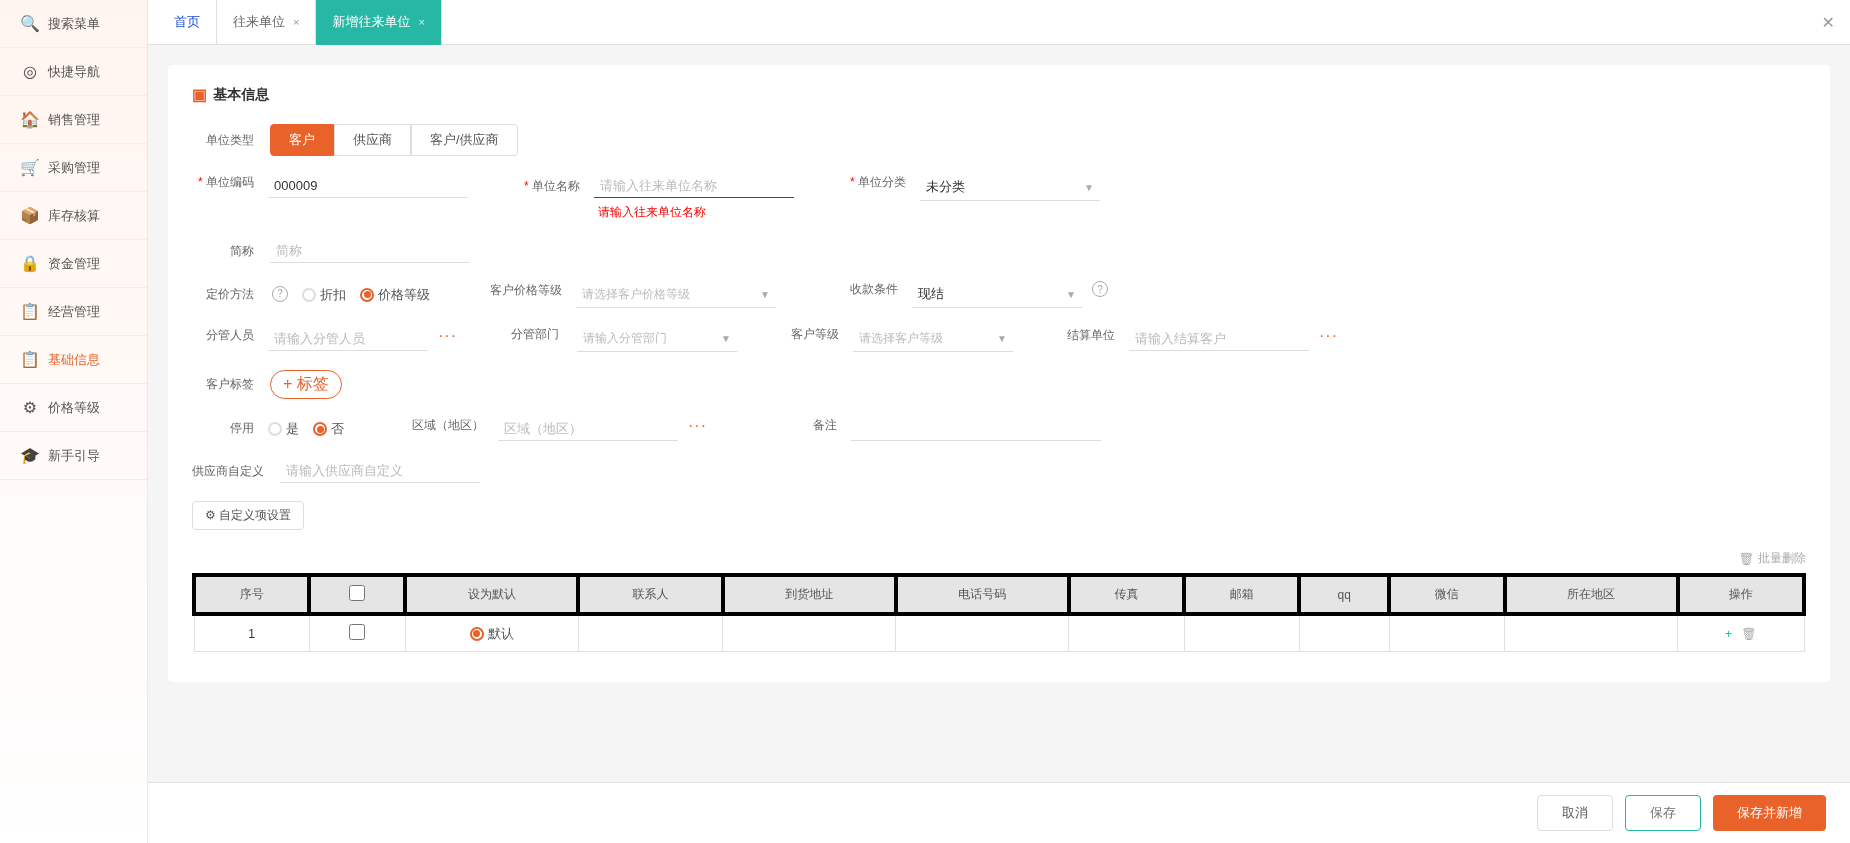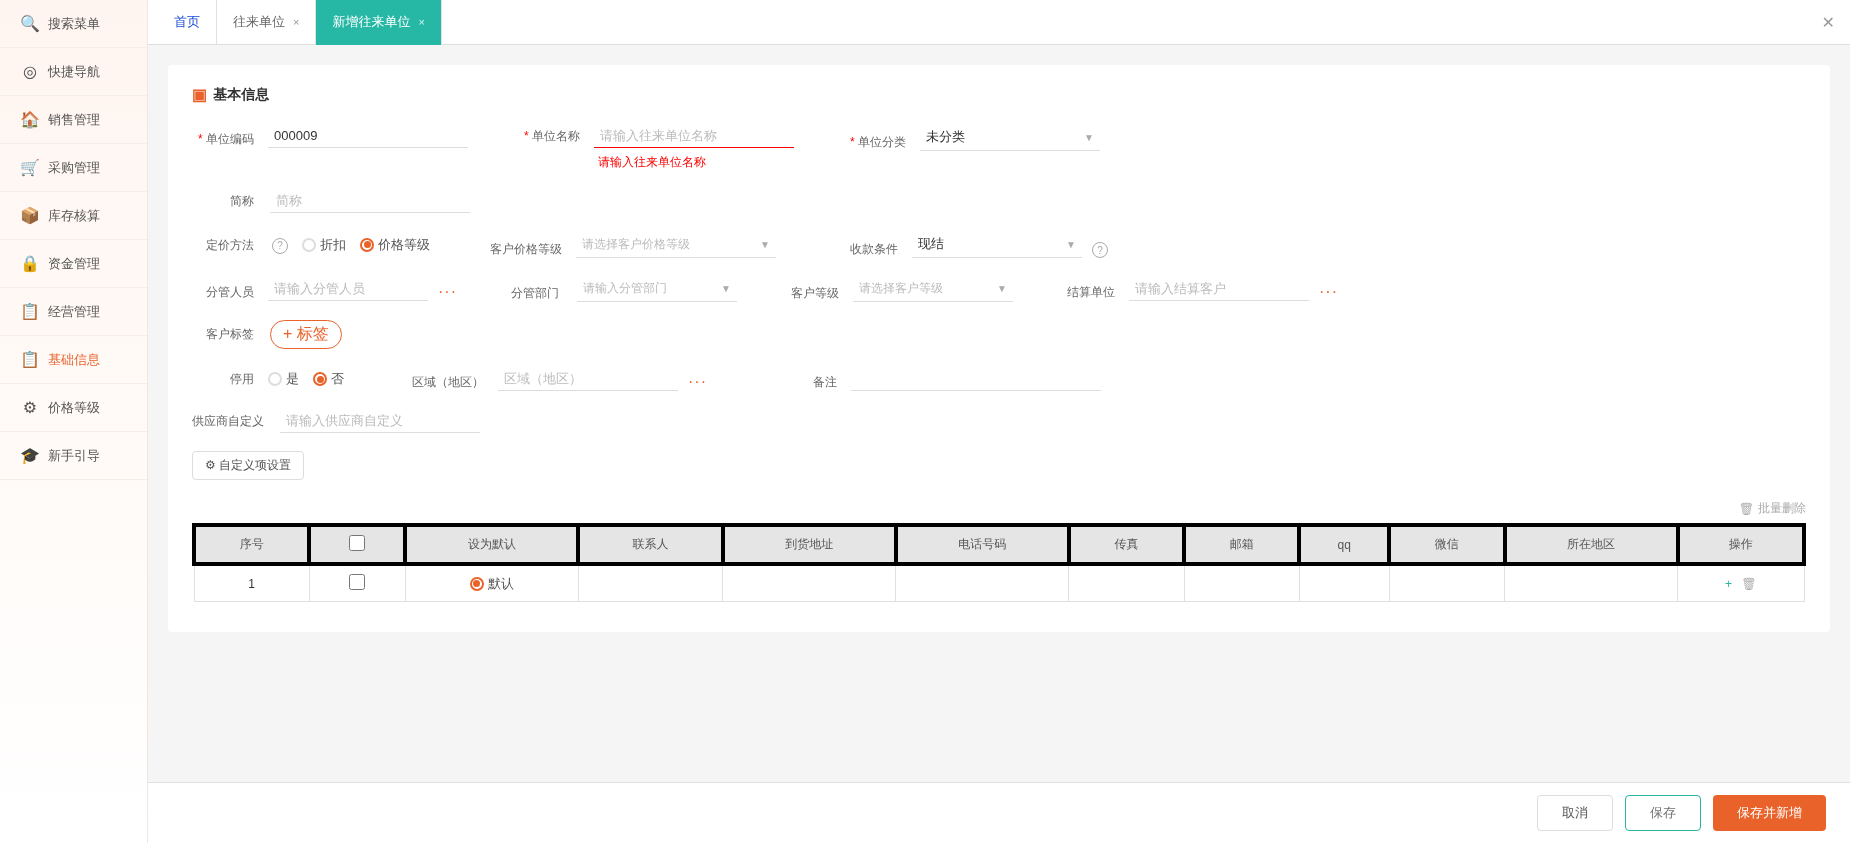--- a/index.html
+++ b/index.html
@@ -347,21 +347,21 @@
       border: none;
       border-radius: 4px;
       background: #e8622a;
       color: #fff;
       cursor: pointer;
       font-size: 13px;
     }
 
     .field-item {
       display: flex;
-      align-items: flex-end;
+      align-items: flex-start;
       gap: 6px;
     }
 
     .field-item-col {
       display: flex;
       flex-direction: column;
       gap: 4px;
     }
   </style>
 </head>
@@ -428,20 +428,28 @@
   </div>
 
   <div class="content">
     <div class="form-card">
 
       <div class="section-title">
         <span class="section-title-icon">▣</span>
         <span>基本信息</span>
       </div>
 
+      <div class="form-row">
+        <span class="form-label">单位类型</span>
+        <div class="type-btn-group">
+          <button class="type-btn active">客户</button>
+          <button class="type-btn">供应商</button>
+          <button class="type-btn">客户/供应商</button>
+        </div>
+      </div>
 
       <div class="form-row" style="gap: 30px; align-items: flex-start;">
         <div class="field-item">
           <span class="form-label required">单位编码</span>
           <input class="form-input" type="text" style="width: 200px;" value="000009">
         </div>
         <div class="field-item-col" style="margin-left:20px;">
           <div style="display:flex;align-items:center;gap:6px;">
             <span class="form-label required">单位名称</span>
             <input class="form-input error" type="text" style="width: 200px;" placeholder="请输入往来单位名称">

